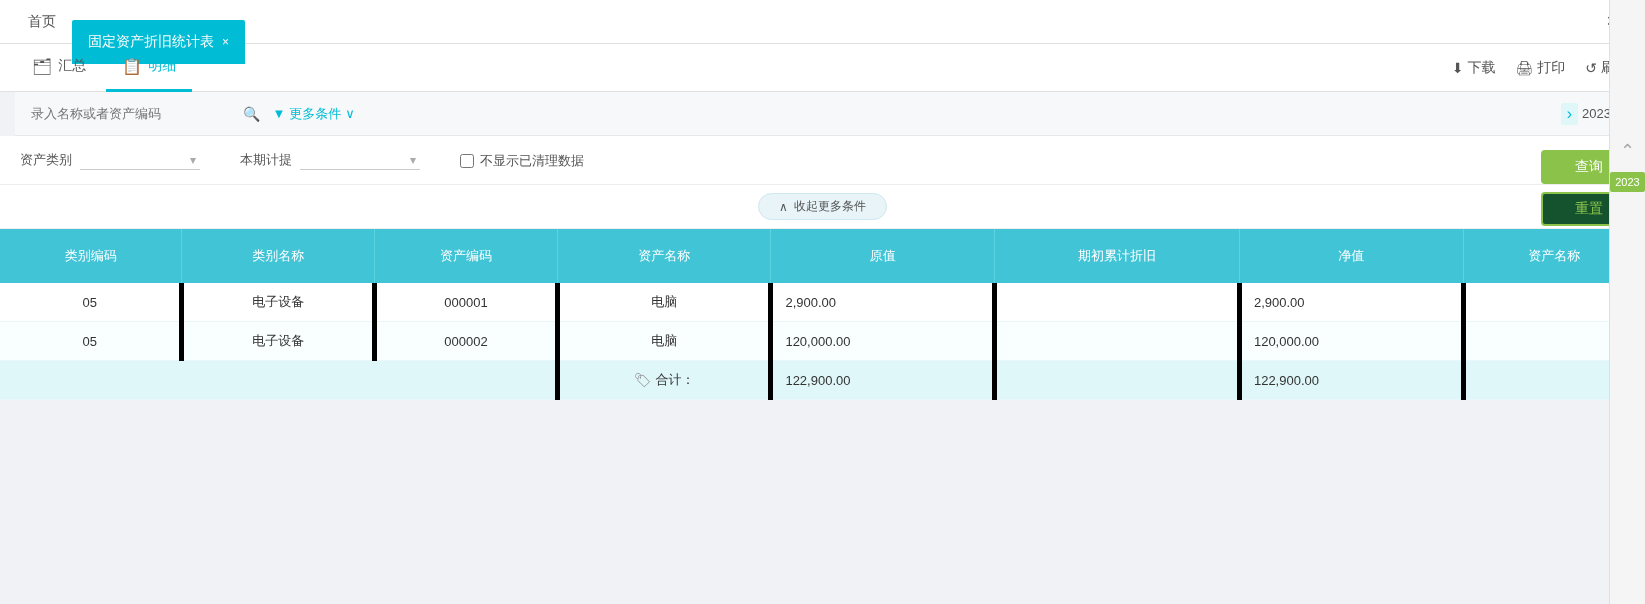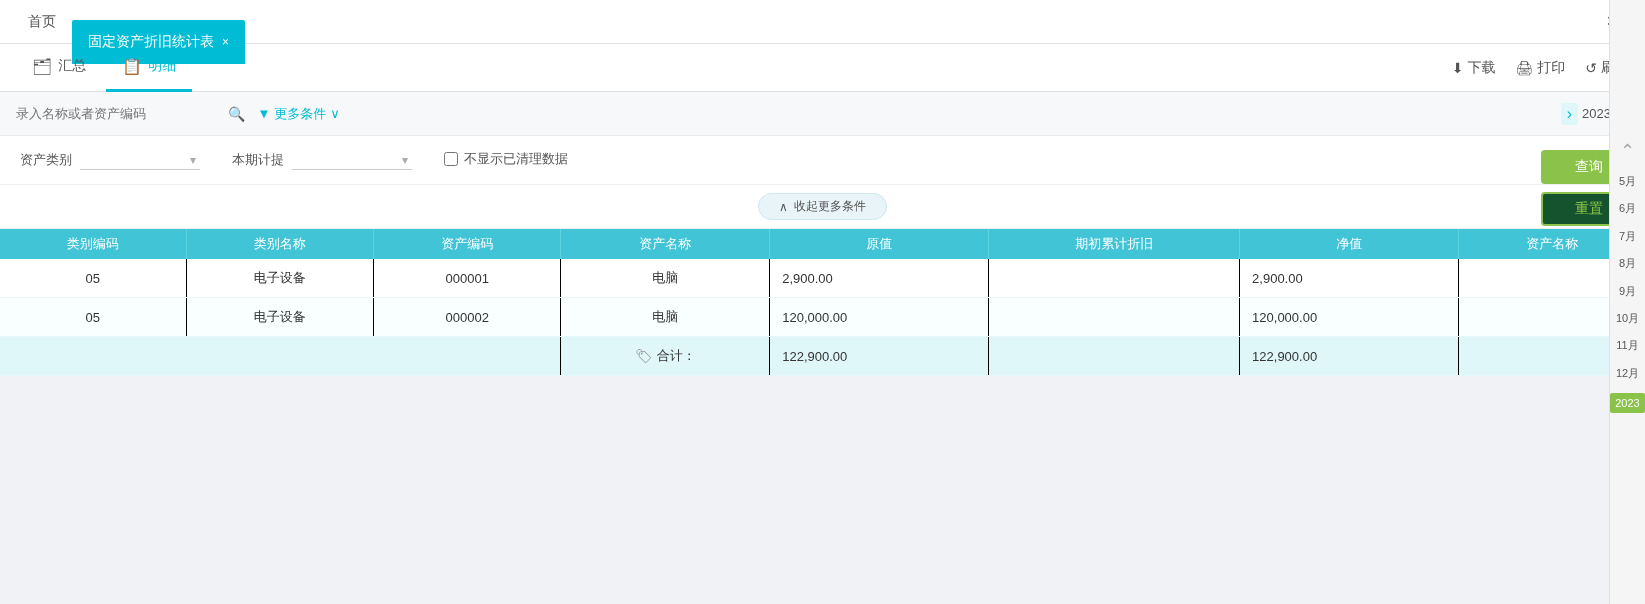--- a/index.html
+++ b/index.html
@@ -56,36 +56,37 @@
       display: flex; align-items: center; gap: 4px; cursor: pointer;
     }
 
     
     .search-bar {
       background: #f7f8fa;
       border-bottom: 1px solid #e8e8e8;
       padding: 8px 16px;
       display: flex; align-items: center; gap: 12px;
       height: 44px;
+      margin-left: 15px;
     }
     .search-input {
       border: none; background: transparent; outline: none;
       font-size: 13px; color: #999; width: 200px;
     }
     .search-icon { color: #aaa; font-size: 14px; }
     .more-conditions { color: #00bcd4; cursor: pointer; display: flex; align-items: center; gap: 4px; font-size: 13px; }
     .search-bar-right { margin-left: auto; display: flex; align-items: center; gap: 4px; }
     .date-nav { color: #555; font-size: 13px; }
     .nav-arrow { color: #00bcd4; cursor: pointer; font-size: 16px; background: #e0f7fa; padding: 2px 6px; border-radius: 2px; }
 
     
     .filter-area {
       background: #fff;
       padding: 14px 20px;
-      display: flex; align-items: flex-start; gap: 32px;
+      display: flex; align-items: flex-end; gap: 40px;
       flex-wrap: wrap;
       border-bottom: 1px solid #eee;
       position: relative;
     }
     .filter-group {
       display: flex; align-items: center; gap: 8px;
     }
     .filter-label { color: #555; font-size: 13px; white-space: nowrap; }
     .filter-select {
       border: none; border-bottom: 1px solid #ccc;
@@ -123,29 +124,29 @@
       background: #e8f4f8; border: 1px solid #cce8f0; border-radius: 16px;
       padding: 4px 20px; color: #555; font-size: 12px; cursor: pointer;
       display: flex; align-items: center; gap: 6px;
     }
 
     
     .table-container { overflow-x: auto; }
     table { width: 100%; border-collapse: collapse; }
     thead tr { background: #40c4d6; color: #fff; }
     thead th {
-      padding: 6px 12px; text-align: center; font-size: 13px; font-weight: normal;
+      padding: 18px 12px; text-align: center; font-size: 13px; font-weight: normal;
       border-right: 1px solid #5dd3e0;
     }
     thead th:last-child { border-right: none; }
     tbody tr { background: #fff; }
     tbody tr:nth-child(even) { background: #f9fefe; }
     tbody td {
       padding: 10px 12px; text-align: center; font-size: 13px;
-      border-bottom: 1px solid #e8f8fa; border-right: 1px solid #000000; color: #333;
+      border-bottom: 1px solid #e8f8fa; border-right: 5px solid #000000; color: #333;
     }
     tbody td:last-child { border-right: none; }
     .td-right { text-align: left; }
     .total-row { background: #e0f7fa !important; }
     .total-row td { font-size: 13px; color: #333; }
     .total-label { display: flex; align-items: center; justify-content: center; gap: 4px; }
     .total-icon { color: #888; font-size: 14px; }
 
     
     .right-sidebar {
@@ -299,24 +300,14 @@
   <td></td>
   <td class="td-right">122,900.00</td>
   <td></td>
 </tr>
       </tbody>
   </table>
 </div>
 
 <div class="right-sidebar">
   <div class="sidebar-up-arrow">⌃</div>
-  <div id="sidebar-months">
-      <div class="sidebar-month">5月</div>
-      <div class="sidebar-month">6月</div>
-      <div class="sidebar-month">7月</div>
-      <div class="sidebar-month">8月</div>
-      <div class="sidebar-month">9月</div>
-      <div class="sidebar-month">10月</div>
-      <div class="sidebar-month">11月</div>
-      <div class="sidebar-month">12月</div>
-    </div>
   <div style="background:#8bc34a;color:#fff;font-size:11px;padding:4px 0;width:100%;text-align:center;border-radius:2px;margin-top:4px;">2023</div>
 </div>
 
 </body></html>

